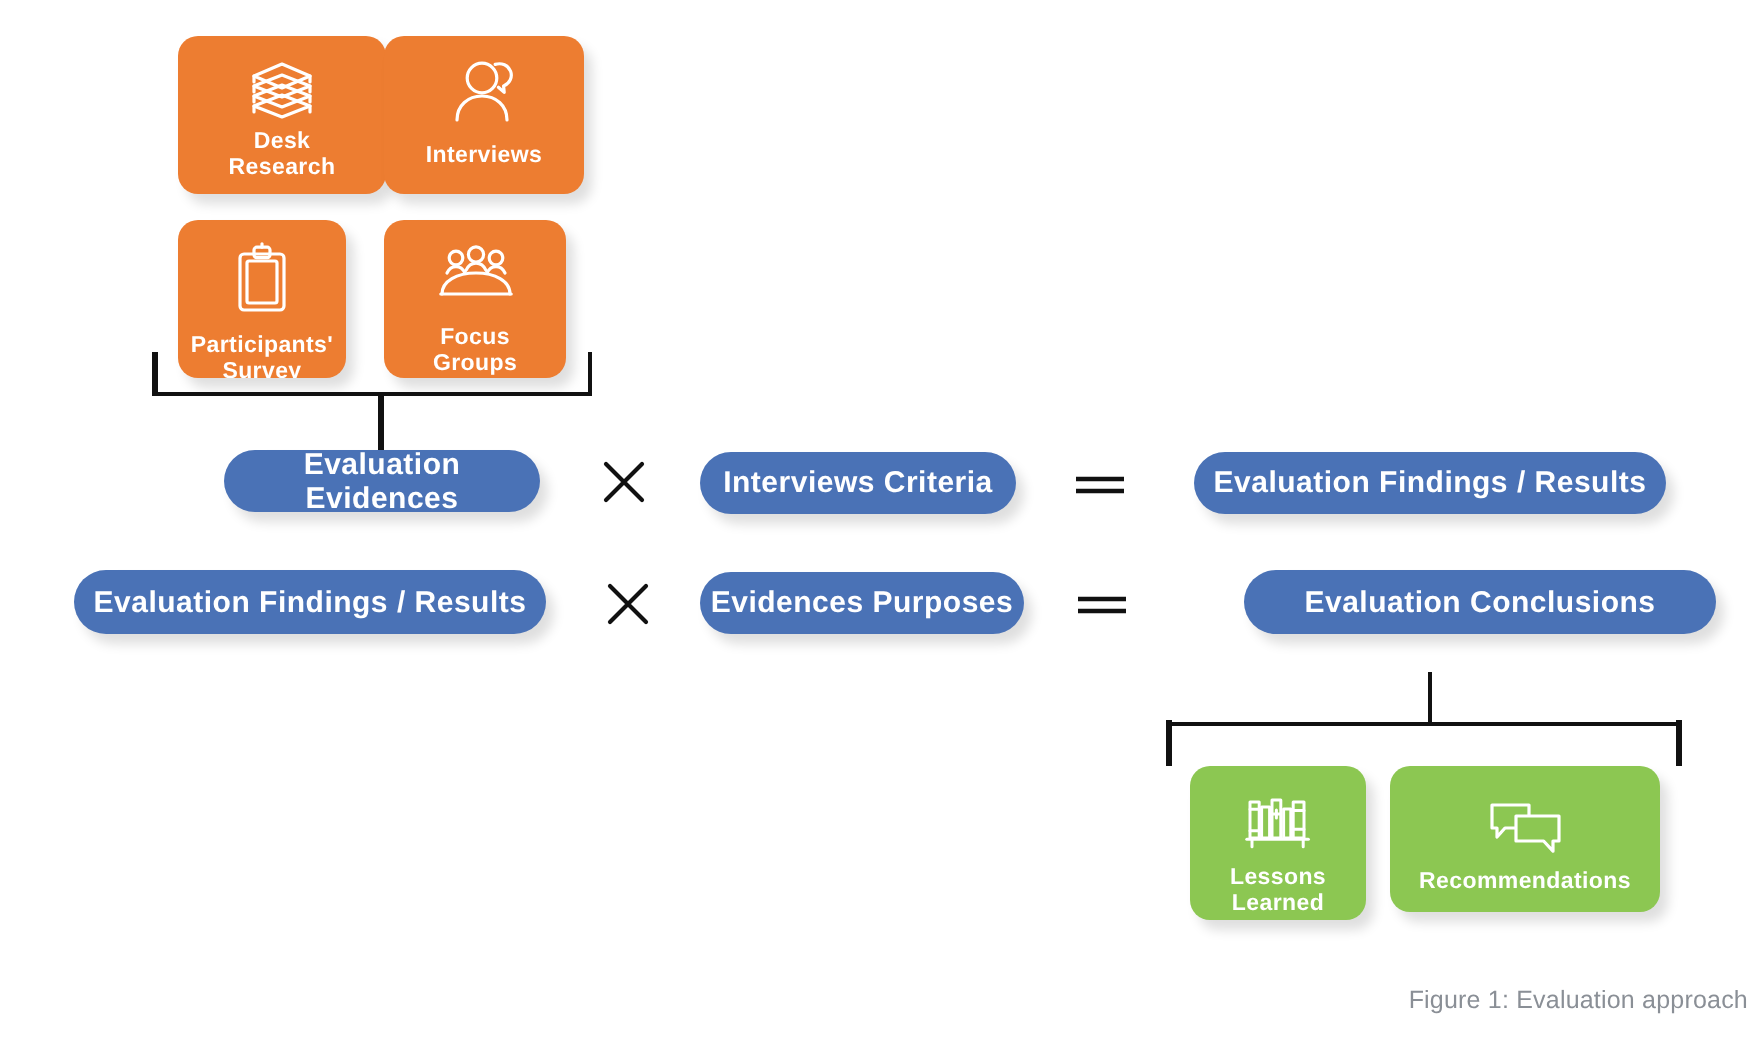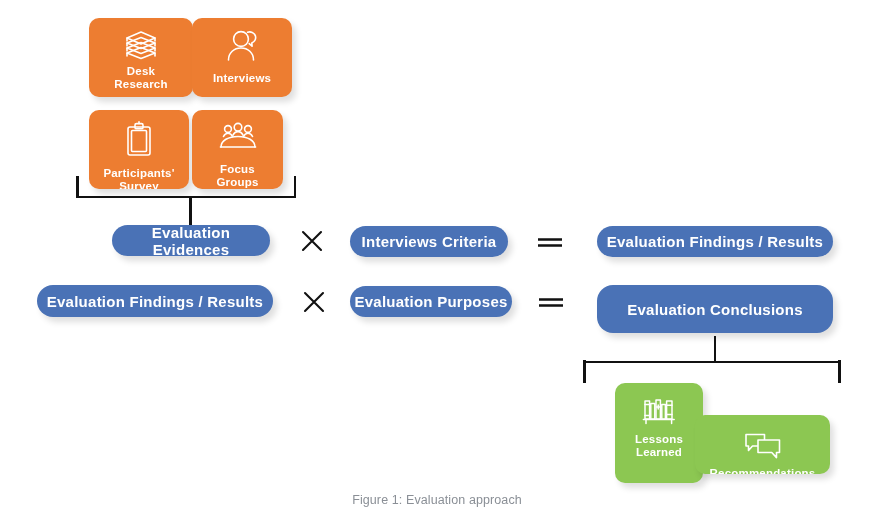--- a/index.html
+++ b/index.html
@@ -74,21 +74,21 @@
   
   .line{position:absolute;background:#111111;}
   .hline{height:2.5px;}
   .vline{width:2.5px;}
 
   
   #caption{
     position:absolute;
     left:0;right:0;
     top:493px;
-    text-align:center;
+    text-align:right;
     font-size:12.5px;
     color:#8a8f96;
     letter-spacing:0.1px;
   }
 </style>
 </head>
 <body>
 
 <div id="stage">
 
@@ -113,21 +113,21 @@
     <span class="ico">
       <svg width="38" height="37" viewBox="0 0 38 37" fill="none" stroke="#ffffff" stroke-width="1.6" stroke-linejoin="round" stroke-linecap="round">
         <circle cx="18" cy="12" r="7.4"></circle>
         <path d="M24.6 5.2 C27.8 4.2 31.2 5.6 32.3 8.6 C33.4 11.6 31.8 14.9 28.8 16 L29.1 19.2 L26.2 16.6"></path>
         <path d="M5.5 33 C5.5 25.6 11.1 21 18 21 C24.9 21 30.5 25.6 30.5 33"></path>
       </svg>
     </span>
     <span class="clabel" style="margin-top:6px;">Interviews</span>
   </div>
 
-  <div class="card orange tight" style="left:89px;top:110px;width:100px;height:79px;">
+  <div class="card orange tight" style="left:89px;top:110px;width:84px;height:79px;">
     <span class="ico">
       <svg width="34" height="40" viewBox="0 0 34 40" fill="none" stroke="#ffffff" stroke-width="1.6" stroke-linejoin="round" stroke-linecap="round">
         <rect x="6" y="6" width="22" height="28" rx="2"></rect>
         <rect x="9.5" y="9.5" width="15" height="21" rx="1"></rect>
         <rect x="13" y="2.6" width="8" height="5.2" rx="1.4"></rect>
         <path d="M17 2.6 L17 0.9"></path>
       </svg>
     </span>
     <span class="clabel" style="margin-top:4px;">Participants'
 Survey</span>
@@ -174,55 +174,55 @@
   <div class="pill" style="left:597px;top:226px;width:236px;height:31px;">Evaluation Findings / Results</div>
 
   <div class="pill" style="left:37px;top:285px;width:236px;height:32px;">Evaluation Findings / Results</div>
 
   <div class="op" style="left:298px;top:286px;width:32px;height:31px;">
     <svg width="26" height="26" viewBox="0 0 26 26" stroke="#111111" stroke-width="2.1" stroke-linecap="round">
       <path d="M4 4 L22 22 M22 4 L4 22"></path>
     </svg>
   </div>
 
-  <div class="pill" style="left:350px;top:286px;width:162px;height:31px;">Evaluation Purposes</div>
+  <div class="pill" style="left:350px;top:286px;width:162px;height:31px;">Evidences Purposes</div>
 
   <div class="op" style="left:534px;top:286px;width:34px;height:31px;">
     <svg width="30" height="16" viewBox="0 0 30 16" stroke="#111111" stroke-width="2.3" stroke-linecap="butt">
       <path d="M3 5.5 L27 5.5 M3 11.5 L27 11.5"></path>
     </svg>
   </div>
 
-  <div class="pill" style="left:597px;top:285px;width:236px;height:48px;">Evaluation Conclusions</div>
+  <div class="pill" style="left:622px;top:285px;width:236px;height:32px;">Evaluation Conclusions</div>
 
   <div class="line vline" style="left:713.5px;top:336px;height:26px;"></div>
   <div class="line hline" style="left:583px;top:360.5px;width:257px;"></div>
   <div class="line vline" style="left:583px;top:360px;height:23px;"></div>
   <div class="line vline" style="left:838px;top:360px;height:23px;"></div>
 
-  <div class="card green" style="left:615px;top:383px;width:88px;height:100px;">
+  <div class="card green" style="left:595px;top:383px;width:88px;height:77px;">
     <span class="ico" style="margin-top:13px;">
       <svg width="38" height="32" viewBox="0 0 38 32" fill="none" stroke="#ffffff" stroke-width="1.5" stroke-linejoin="round" stroke-linecap="round">
         <rect x="5" y="5" width="4.6" height="18"></rect>
         <path d="M5 8.6 L9.6 8.6 M5 19.4 L9.6 19.4"></path>
         <rect x="10.8" y="7.5" width="4" height="15.5"></rect>
         <rect x="16" y="4" width="4.4" height="19"></rect>
         <path d="M18.2 9 L18.2 13 M16.6 11 L19.8 11"></path>
         <rect x="21.8" y="8.5" width="3.6" height="14.5"></rect>
         <rect x="26.6" y="5" width="5.4" height="18"></rect>
         <path d="M26.6 9.2 L32 9.2 M26.6 18.6 L32 18.6"></path>
         <path d="M3.4 23.6 L34.2 23.6"></path>
         <path d="M6 23.6 L6 27.4 M31.6 23.6 L31.6 27.4"></path>
       </svg>
     </span>
     <span class="clabel" style="margin-top:3px;">Lessons
 Learned</span>
   </div>
 
-  <div class="card green" style="left:695px;top:383px;width:135px;height:59px;margin-top:32px;">
+  <div class="card green" style="left:695px;top:383px;width:135px;height:73px;">
     <span class="ico" style="margin-top:15px;">
       <svg width="46" height="33" viewBox="0 0 46 33" fill="none" stroke="#ffffff" stroke-width="1.6" stroke-linejoin="round" stroke-linecap="round">
         <path d="M6 4.5 L24.5 4.5 L24.5 16 L12.5 16 L8.5 20.5 L8.5 16 L6 16 Z"></path>
         <path d="M18 10 L39.5 10 L39.5 22.5 L36.5 22.5 L36.5 27.6 L31.8 22.5 L18 22.5 Z" fill="#8CC752"></path>
       </svg>
     </span>
     <span class="clabel" style="margin-top:2px;">Recommendations</span>
   </div>
 
   <div id="caption">Figure 1: Evaluation approach</div>

